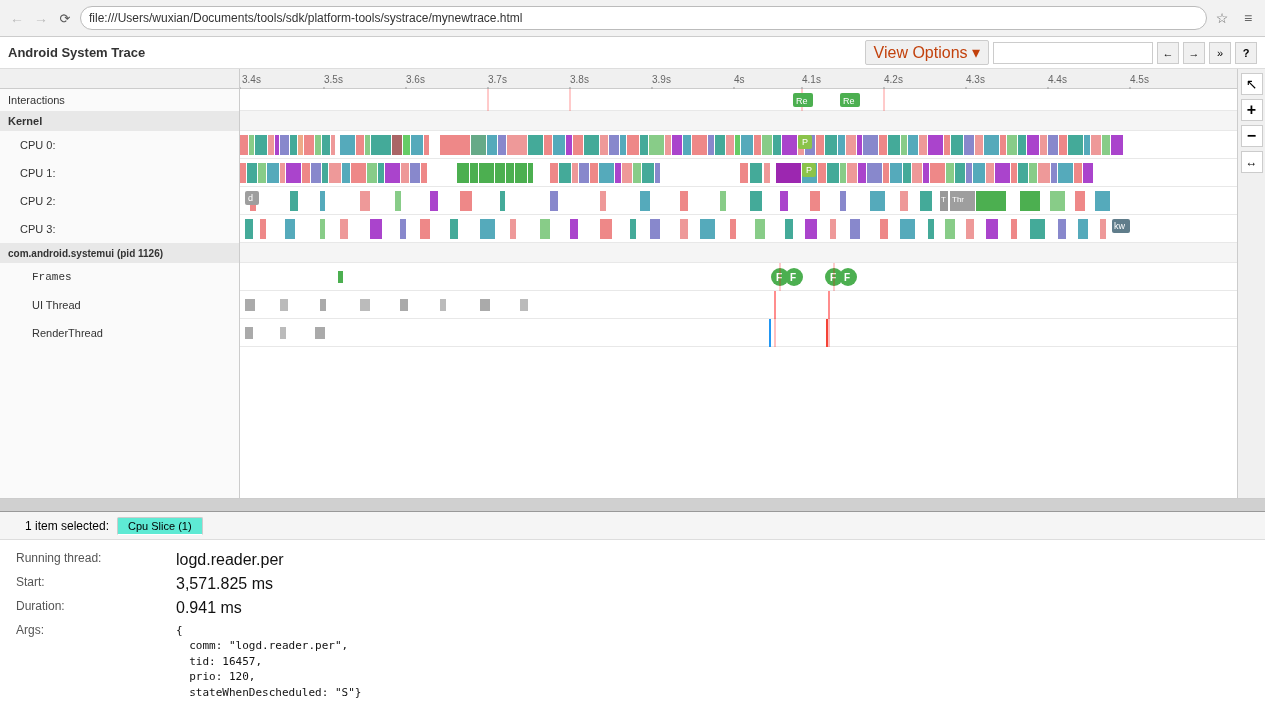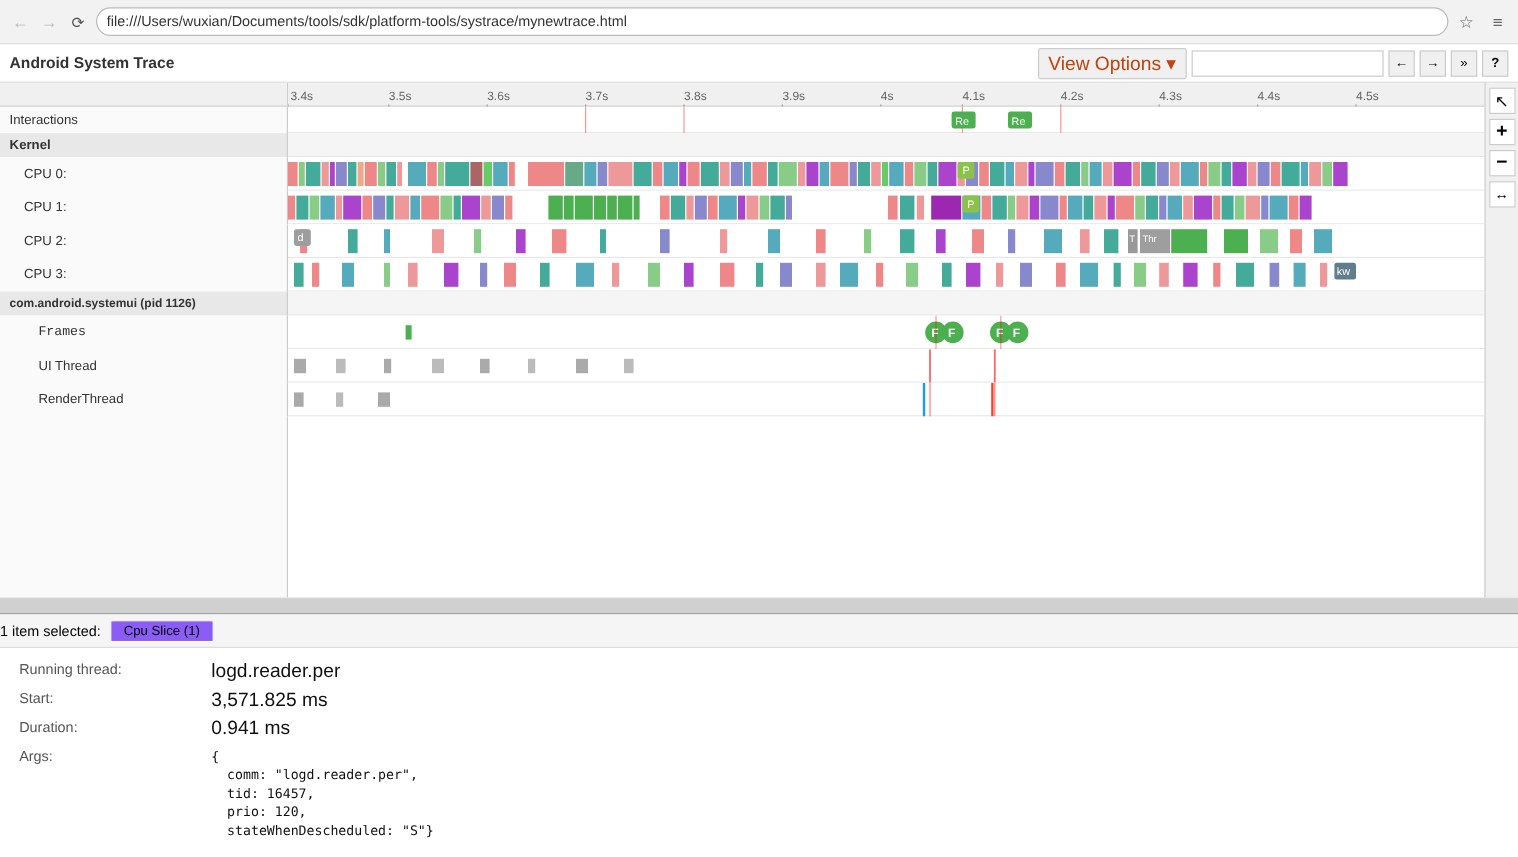--- a/index.html
+++ b/index.html
@@ -32,37 +32,37 @@
     .kernel-row { height: 20px; background: #f5f5f5; }
     .cpu-row { height: 28px; }
     .systemui-row { height: 20px; background: #f5f5f5; }
     .frames-row { height: 28px; font-family: Liberation Mono, monospace; }
     .ui-thread-row { height: 28px; }
     .render-thread-row { height: 28px; }
 
     
     .bottom-panel { height: 165px; border-top: 2px solid #999; background: #fff; }
     .bottom-tab { padding: 2px 10px; font-size: 11px; border: 1px solid #ccc; background: #e0e0e0; cursor: pointer; border-radius: 2px 2px 0 0; }
-    .bottom-tab.active { background: #8b5cf6; border-bottom-color: #fff; }
+    .bottom-tab.active { background: #5eead4; border-bottom-color: #fff; }
 
     .detail-grid { display: grid; grid-template-columns: 160px 1fr; gap: 0; padding: 4px 8px; }
     .detail-label { font-size: 12px; color: #555; padding: 3px 0; }
     .detail-value { font-size: 16px; color: #111; padding: 3px 0; }
     .detail-value.mono { font-family: monospace; }
     .right-tool-btn { width: 22px; height: 22px; border: 1px solid #ccc; background: #fff; cursor: pointer; display: flex; align-items: center; justify-content: center; font-size: 12px; }
 
     .main-area { position: relative; }
 
     .section-header { background: #e8e8e8; font-weight: bold; }
 
     
     .bottom-panel-inner { display: flex; height: calc(165px - 28px); justify-content: flex-end; }
     .bottom-left { flex: 1; padding: 4px 8px; }
 
-    .bottom-status-bar { display: flex; align-items: center; gap: 8px; padding: 0 0; height: 28px; border-bottom: 1px solid #ddd; background: #f5f5f5; }
+    .bottom-status-bar { display: flex; align-items: center; gap: 8px; padding: 0 25px; height: 28px; border-bottom: 1px solid #ddd; background: #f5f5f5; }
   </style>
 </head>
 <body>
 
 <div class="browser-chrome">
   <div class="browser-toolbar">
     <div class="nav-buttons">
       <button class="nav-btn disabled">←</button>
       <button class="nav-btn disabled">→</button>
       <button class="reload-btn">⟳</button>

